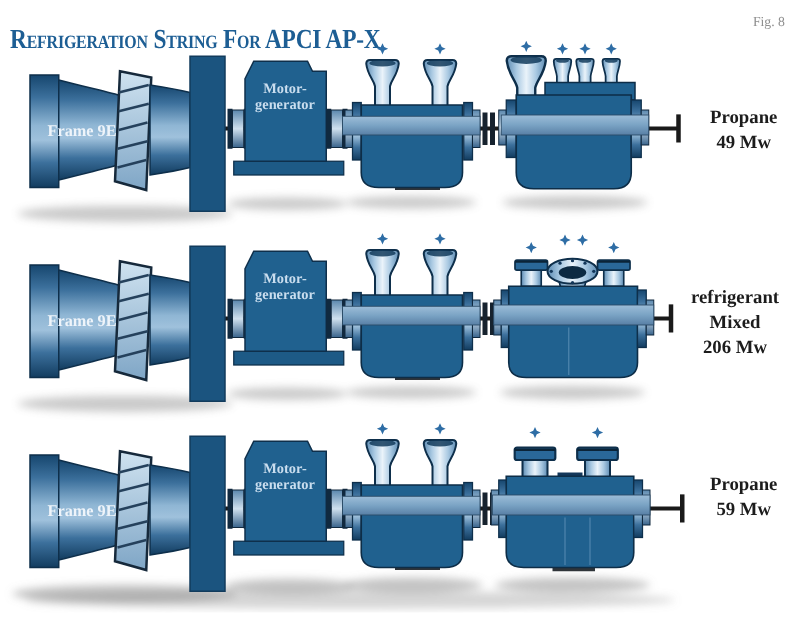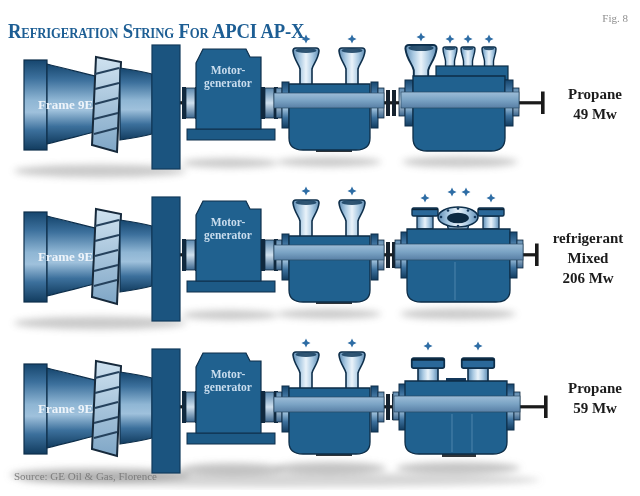--- a/index.html
+++ b/index.html
@@ -247,14 +247,13 @@
         <line x1="452" y1="80" x2="452" y2="118" stroke="#6d9cc0" stroke-width="1" opacity="0.6"></line>
         <line x1="472" y1="80" x2="472" y2="118" stroke="#6d9cc0" stroke-width="1" opacity="0.6"></line>
       </g>
     </svg>
     <div class="out-label" style="left:552px;top:44px;width:86px">
       <span>Propane</span>
       <span>59 Mw</span>
     </div>
   </div>
 
-  <div class="source">Source: GE Oil &amp; Gas, Florence</div>
 </div>
 
 </body></html>

